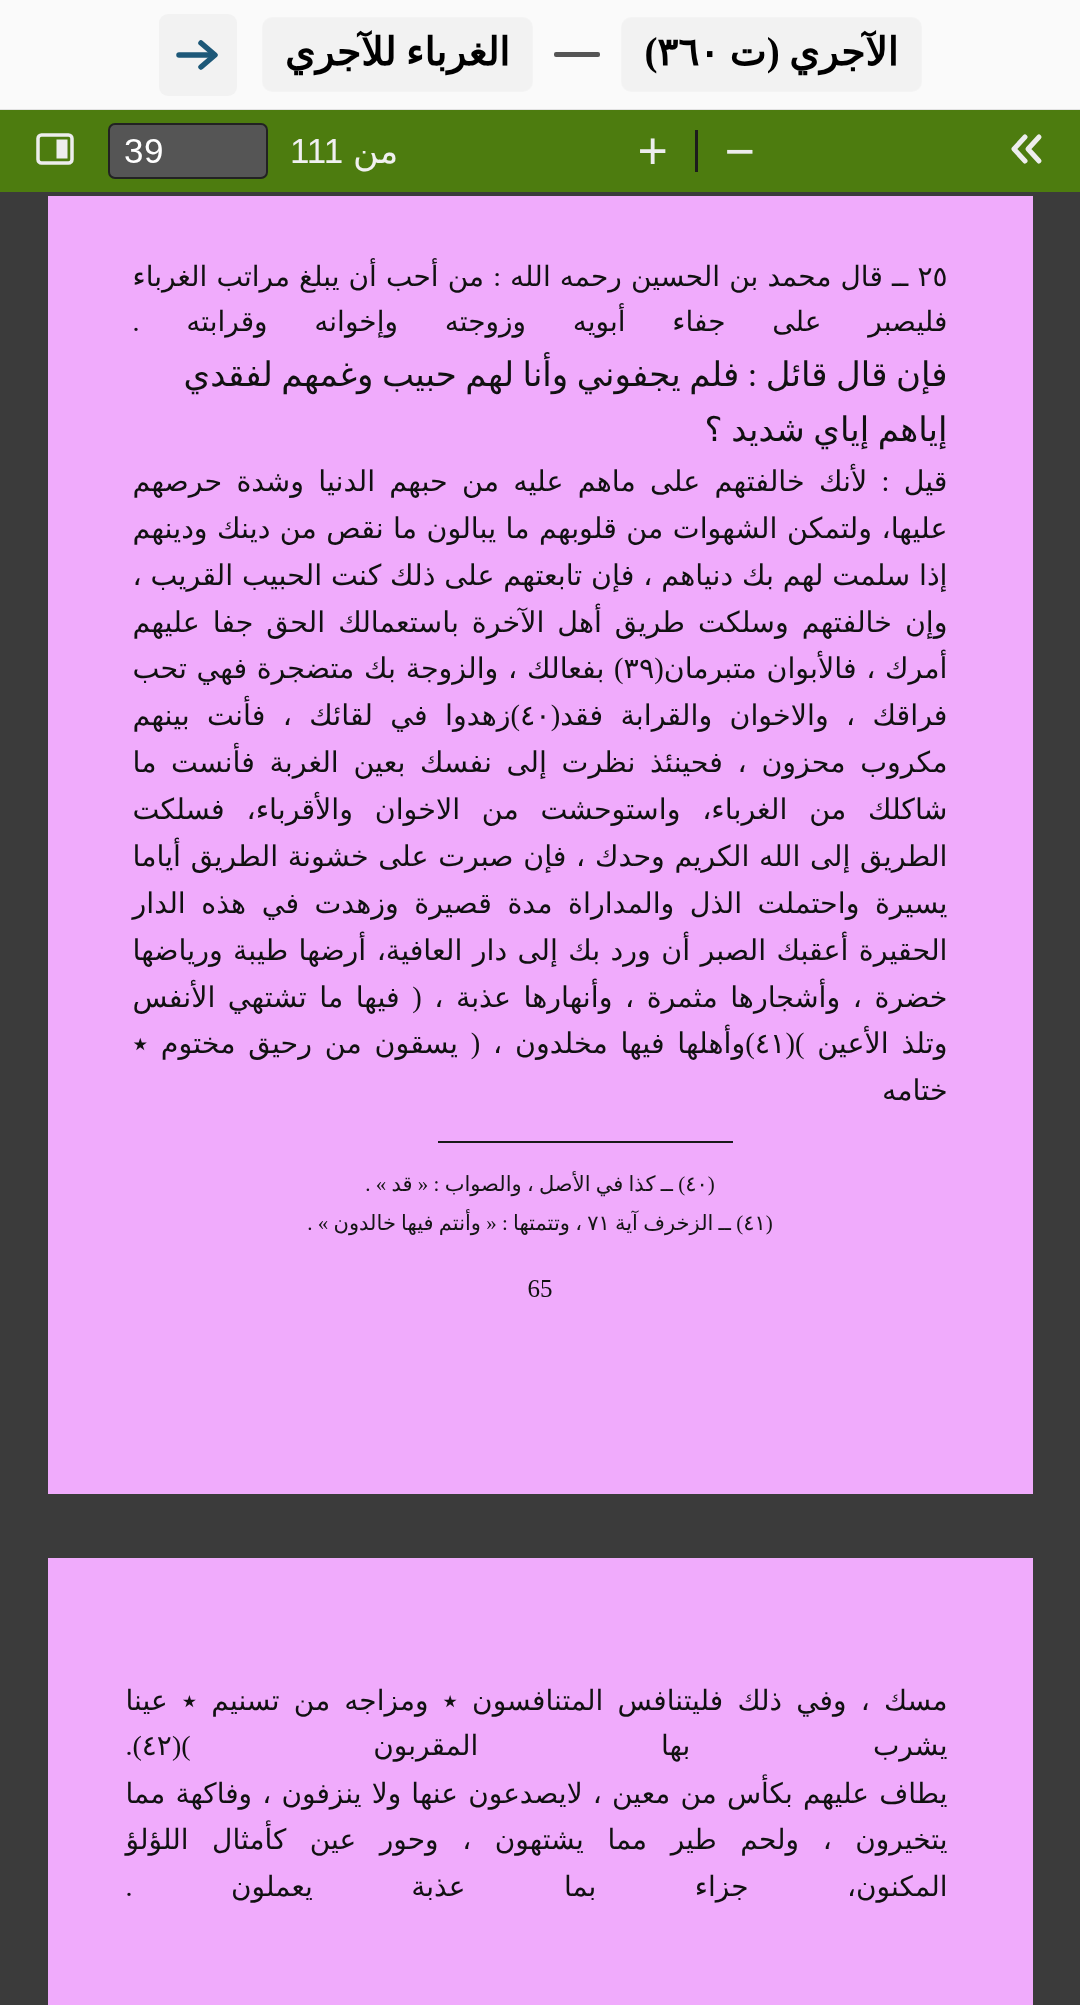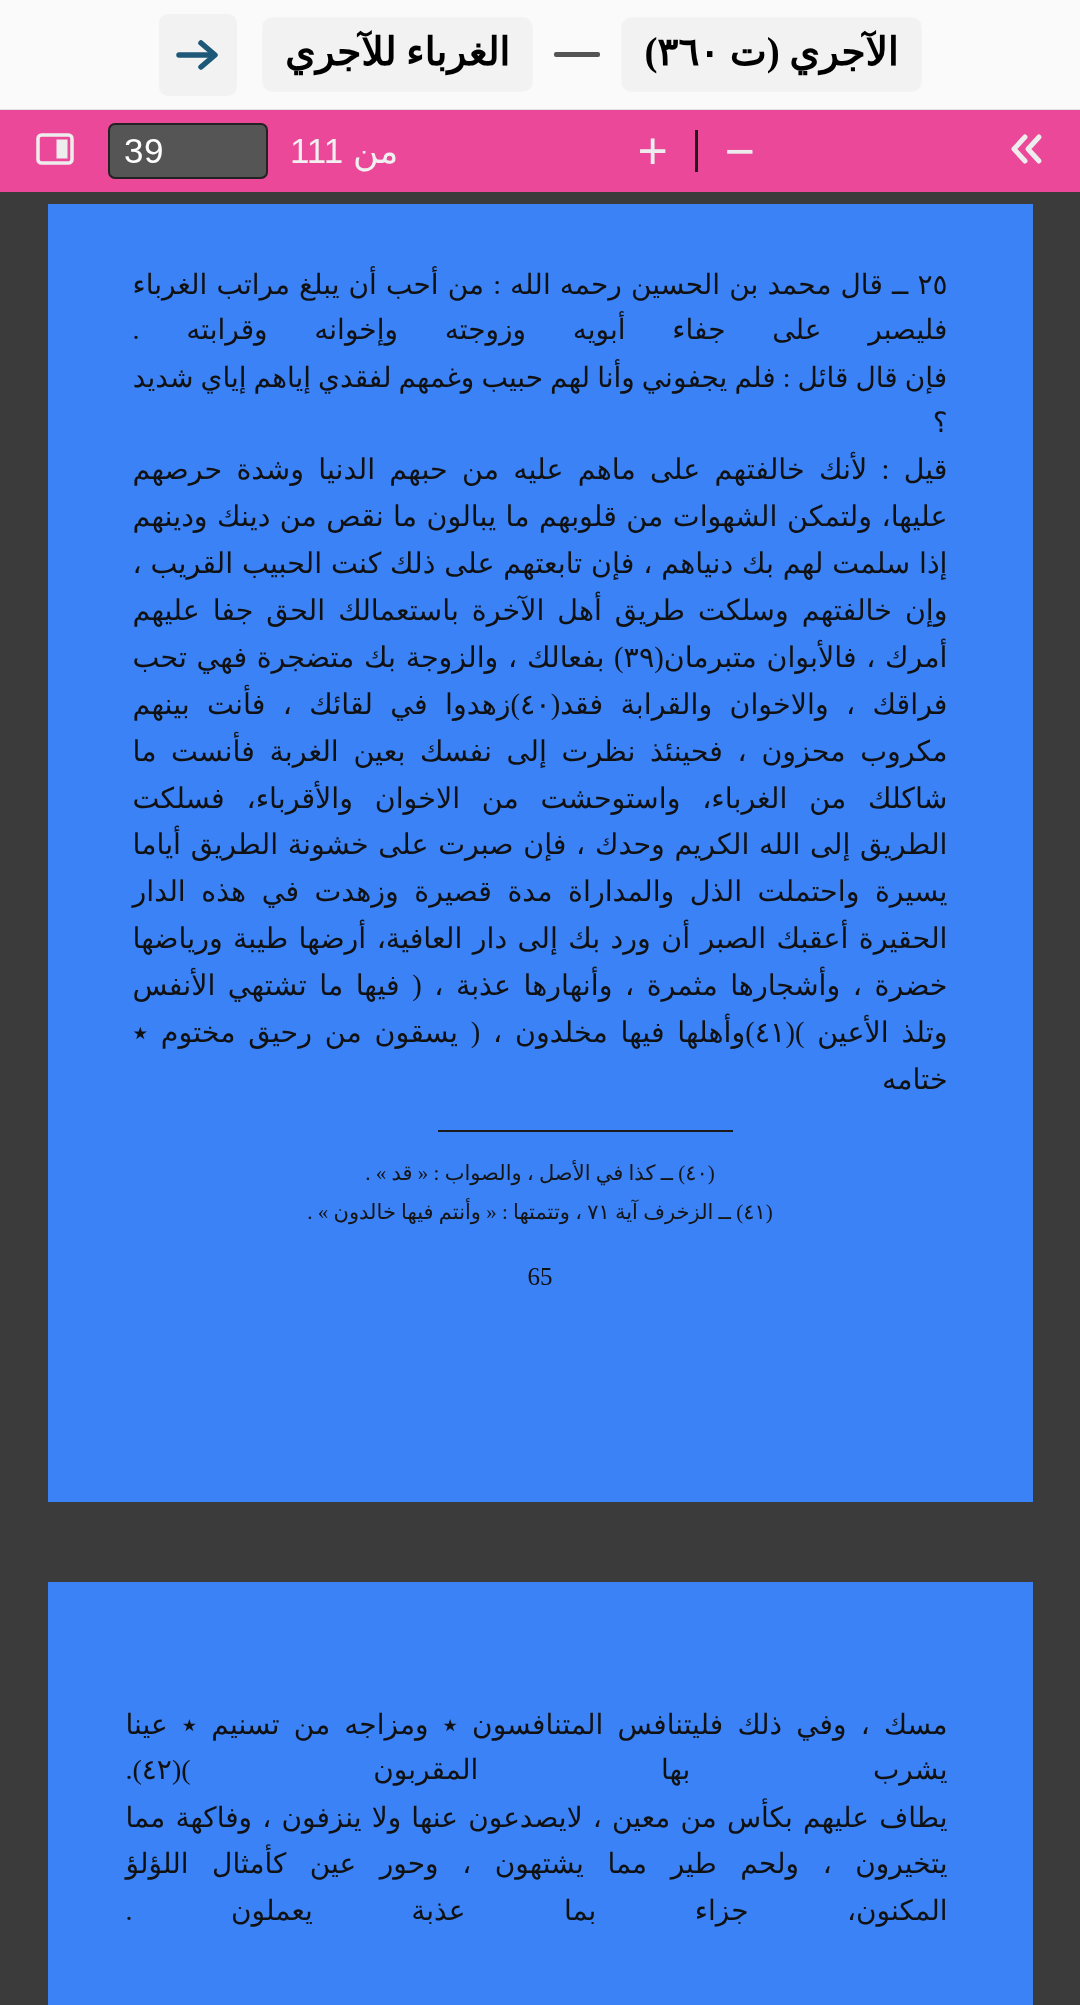--- a/index.html
+++ b/index.html
@@ -51,21 +51,21 @@
     align-items: center;
     justify-content: center;
     flex: none;
     margin-right: 4px;
   }
   .fwd-btn svg { display: block; }
 
   
   .toolbar {
     height: 82px;
-    background: #ec4899;
+    background: #4d7c0f;
     display: flex;
     flex-direction: row-reverse;
     align-items: center;
     padding: 0 24px;
     color: #f0f0f0;
     position: relative;
   }
   .tb-left  { display: flex; flex-direction: row-reverse; align-items: center; gap: 18px; }
   .tb-spacer { flex: 1 1 auto; }
   .tb-right { display: flex; flex-direction: row-reverse; align-items: center; gap: 22px; }
@@ -110,45 +110,45 @@
   }
 
   
   .viewer {
     height: 1813px;
     background: #3b3b3b;
     overflow: hidden;
     position: relative;
   }
   .page-sheet {
-    background: #3b82f6;
-    margin: 12px auto;
+    background: #f0abfc;
+    margin: 4px auto;
     width: 985px;
     position: relative;
   }
   .page-one { height: 1298px; padding: 58px 85px 0 85px; }
   .page-gap { height: 56px; }
   .page-two { height: 460px; padding: 120px 85px 0 78px; }
 
   .arabic {
     font-family: "Liberation Serif", "DejaVu Serif", serif;
     color: #111;
     direction: rtl;
     text-align: justify;
     text-align-last: justify;
   }
   .para-intro {
     font-size: 28px;
     line-height: 1.62;
     margin-bottom: 2px;
   }
   .para-q {
-    font-size: 28px;
+    font-size: 34px;
     line-height: 1.62;
-    text-align: center;
+    text-align: right;
     text-align-last: right;
     margin-bottom: 2px;
   }
   .para-main {
     font-size: 28.5px;
     line-height: 1.645;
     word-spacing: 1px;
   }
 
   .fn-rule {

